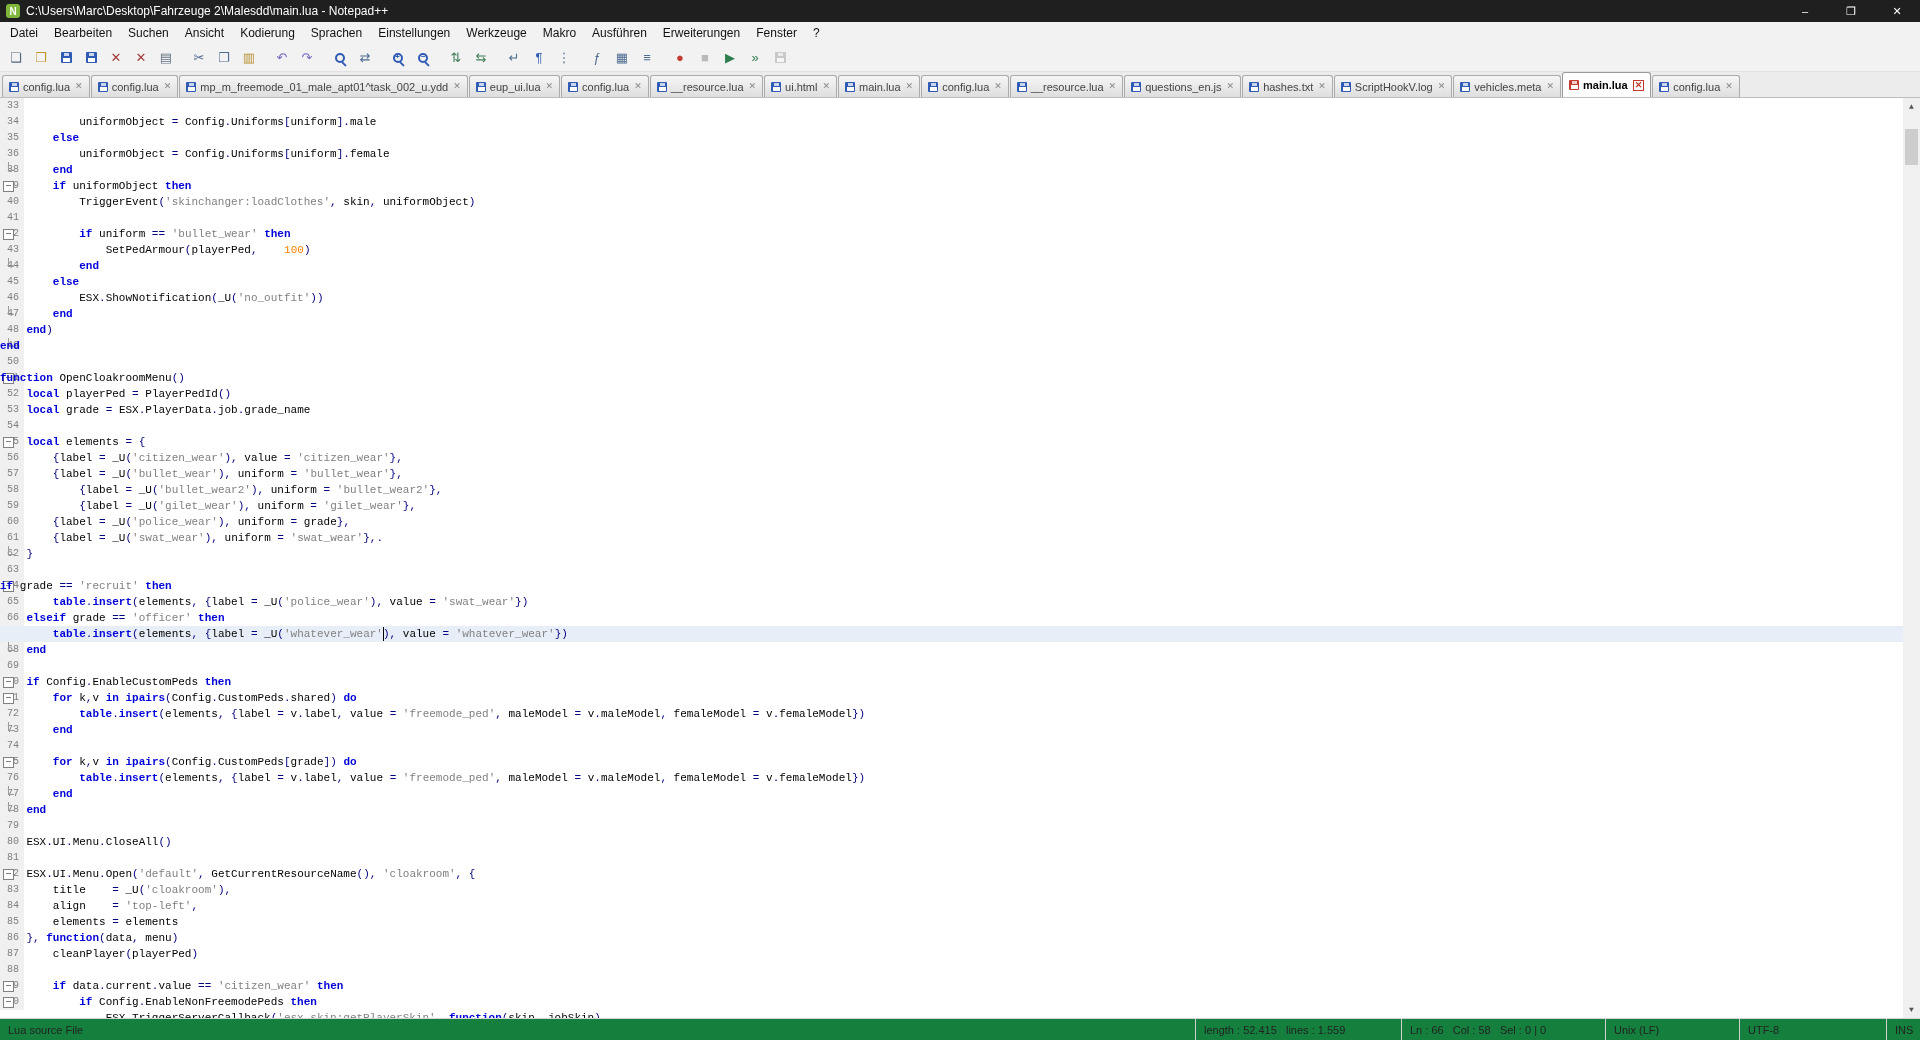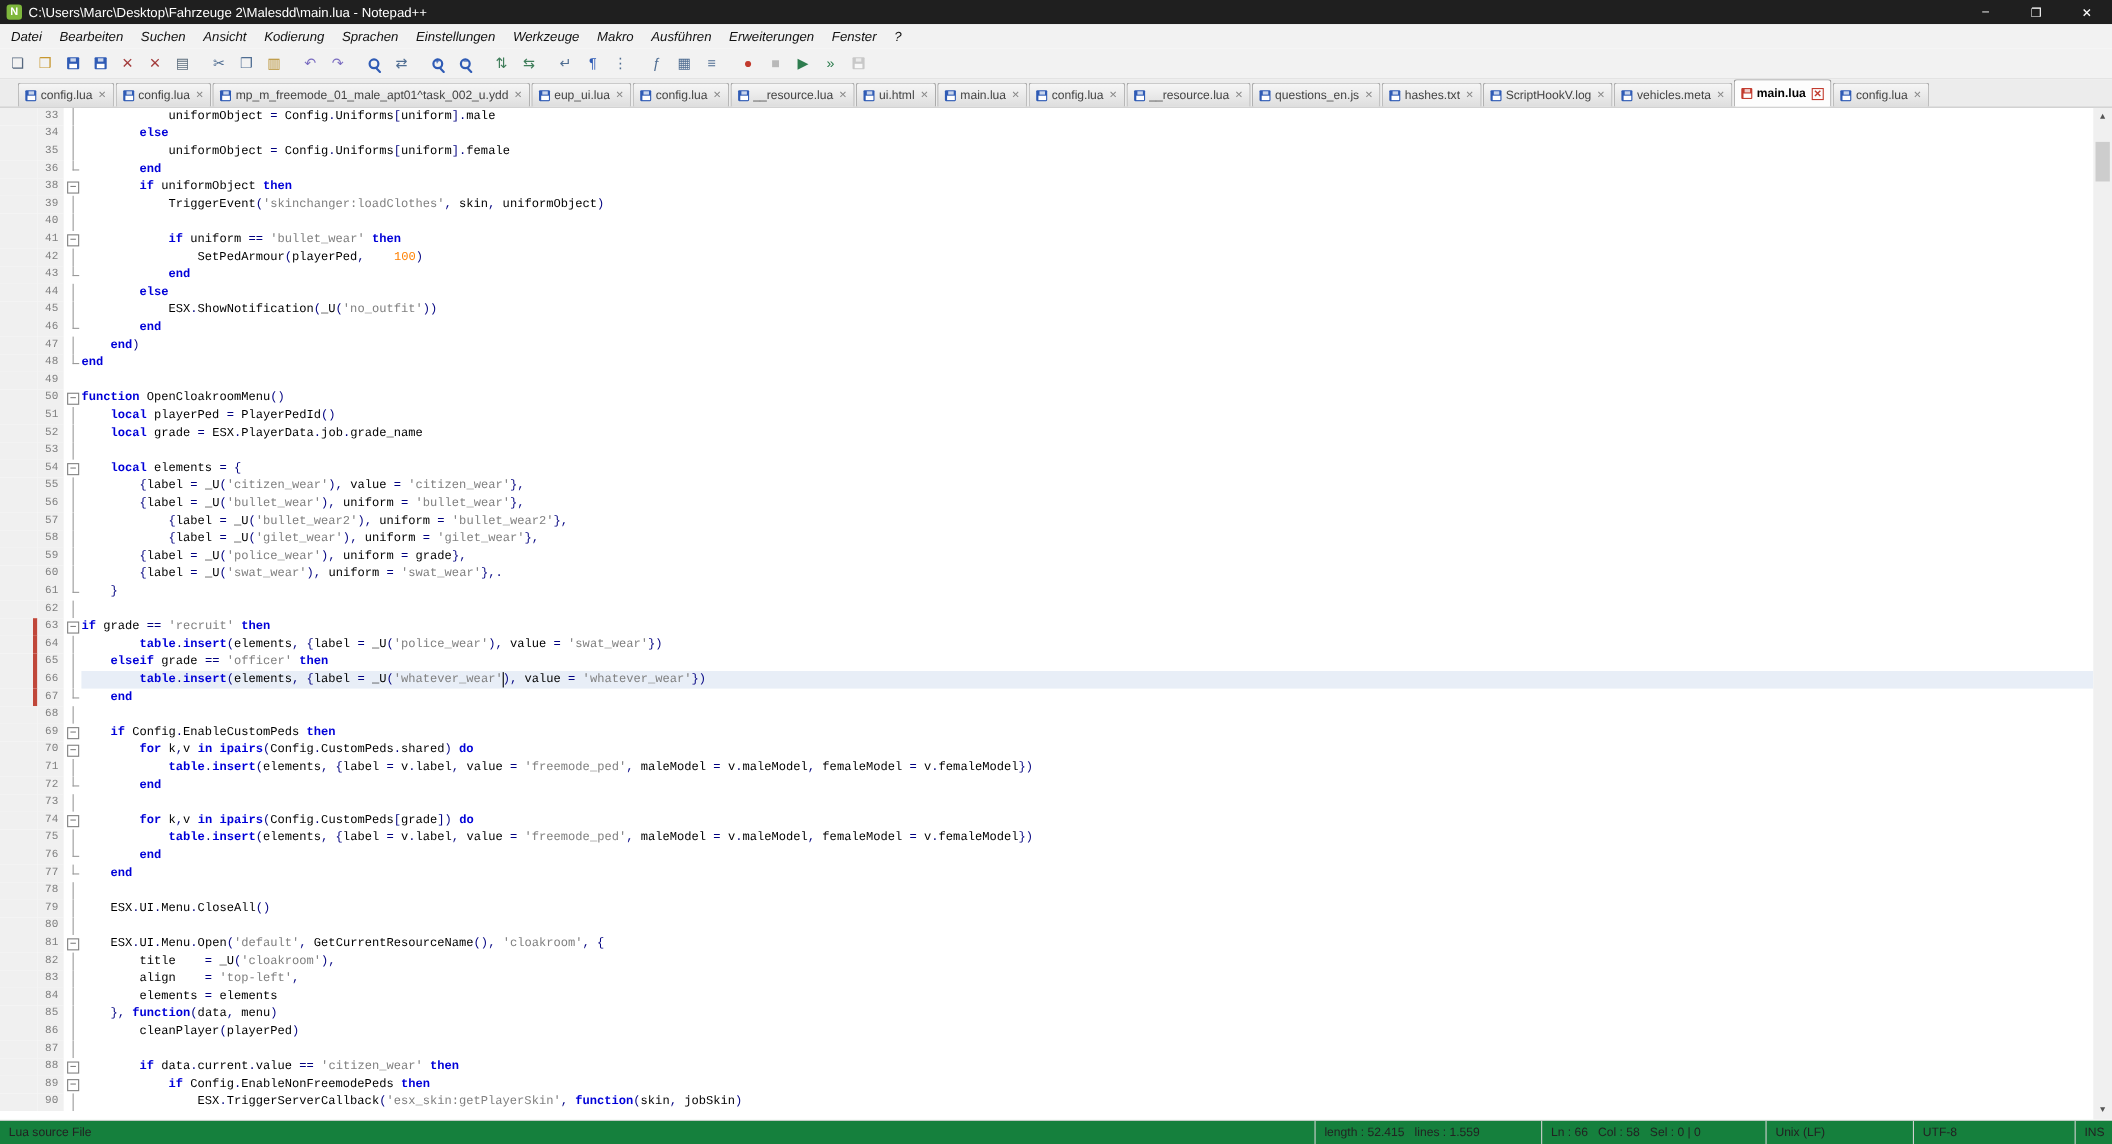--- a/index.html
+++ b/index.html
@@ -13,48 +13,48 @@
   .window { width:1920px; height:1040px; display:flex; flex-direction:column; }
 
   
   .titlebar { height:22px; background:var(--titlebar-bg); color:#fff; display:flex; align-items:center; font-size:12px; flex:none; }
   .np-icon { width:14px; height:14px; margin:0 6px; background:#7eb73c; border-radius:3px; color:#fff; font-size:10px; font-weight:bold; display:flex; align-items:center; justify-content:center; flex:none; }
   .title-text { flex:1; white-space:nowrap; overflow:hidden; }
   .win-btn { width:46px; height:100%; display:flex; align-items:center; justify-content:center; font-size:11px; color:#fff; flex:none; }
 
   
   .menubar { height:22px; background:#f2f2f2; display:flex; align-items:center; font-size:12px; color:#111; padding-left:2px; flex:none; }
-  .menu-item { padding:2px 8px;font-style:italic; }
+  .menu-item { padding:2px 8px; }
 
   
   .toolbar { height:28px; background:#f2f2f2; display:flex; align-items:center; padding-left:4px; border-bottom:1px solid #e2e2e2; flex:none; }
   .tb-btn { width:24px; height:24px; display:flex; align-items:center; justify-content:center; margin-right:1px; font-size:13px; }
   .tb-btn.disabled { opacity:.4; filter:grayscale(100%); }
   .tb-sep { width:8px; flex:none; }
   .mag { position:relative; width:10px; height:10px; border:2px solid #2f5bb5; border-radius:50%; display:inline-block; }
   .mag::after { content:''; position:absolute; right:-4px; bottom:-4px; width:6px; height:2px; background:#2f5bb5; transform:rotate(45deg); border-radius:1px; }
   .mag.plus::before, .mag.minus::before { position:absolute; top:-3px; left:0px; font:bold 8px/10px "Liberation Mono",monospace; color:#2f5bb5; }
   .mag.plus::before { content:'+'; }
   .mag.minus::before { content:'−'; left:1px; }
   .fl { width:11px; height:11px; border-radius:1px; position:relative; display:inline-block; }
   .fl::before { content:''; position:absolute; left:2px; bottom:1px; width:7px; height:4px; background:#fff; }
   .fl::after { content:''; position:absolute; left:3px; top:1px; width:5px; height:3px; background:rgba(255,255,255,.75); }
 
   
-  .tabbar { height:26px; background:#ececec; display:flex; align-items:flex-end; padding-left:16px; border-bottom:1px solid #bdbdbd; flex:none; overflow:hidden; }
+  .tabbar { height:26px; background:#ececec; display:flex; align-items:flex-end; padding-left:2px; border-bottom:1px solid #bdbdbd; flex:none; overflow:hidden; }
   .tab { display:flex; align-items:center; height:22px; padding:0 6px; background:linear-gradient(#f6f6f6,#dedede); border:1px solid #ababab; border-bottom:none; border-radius:3px 3px 0 0; margin-right:1px; font-size:11px; color:#444; white-space:nowrap; flex:none; }
   .tab .tab-fl { width:10px; height:10px; margin-right:4px; }
   .tab .close-x { font-size:9px; color:#888; margin-left:5px; line-height:9px; }
   .tab.active { background:#fdfdfd; height:25px; color:#000; font-weight:bold; border-color:#999; }
   .tab.active .close-x { color:#c23b2e; border:1px solid #c23b2e; padding:0 1px; }
 
   
   .editor { height:920px; position:relative; background:#fff; overflow:hidden; font-family:"Liberation Mono","DejaVu Sans Mono",monospace; flex:none; }
   .code-rows { position:absolute; top:0; left:0; right:17px; }
-  .row { display:flex; height:16px; line-height:16px; }
+  .row { display:flex; height:16px; line-height:16px;flex-direction:column; }
   .bookmark { width:30px; background:#f0f0f0; flex:none; }
   .marker { width:4px; background:#f0f0f0; flex:none; }
   .marker.on { background:var(--change-marker); }
   .num { width:24px; flex:none; background:#f0f0f0; color:#808080; font-size:10px; text-align:right; padding-right:5px; }
   .fold { width:16px; flex:none; background:#fff; position:relative; }
   .fold.mid::before { content:''; position:absolute; left:8px; top:0; bottom:0; width:1px; background:#9a9a9a; }
   .fold.end::before { content:''; position:absolute; left:8px; top:0; height:9px; width:1px; background:#9a9a9a; }
   .fold.end::after { content:''; position:absolute; left:8px; top:8px; width:6px; height:1px; background:#9a9a9a; }
   .fold.start::before { content:''; position:absolute; left:3px; top:3px; width:9px; height:9px; border:1px solid #808080; background:#fff; }
   .fold.start::after { content:''; position:absolute; left:6px; top:7px; width:5px; height:1px; background:#808080; }

